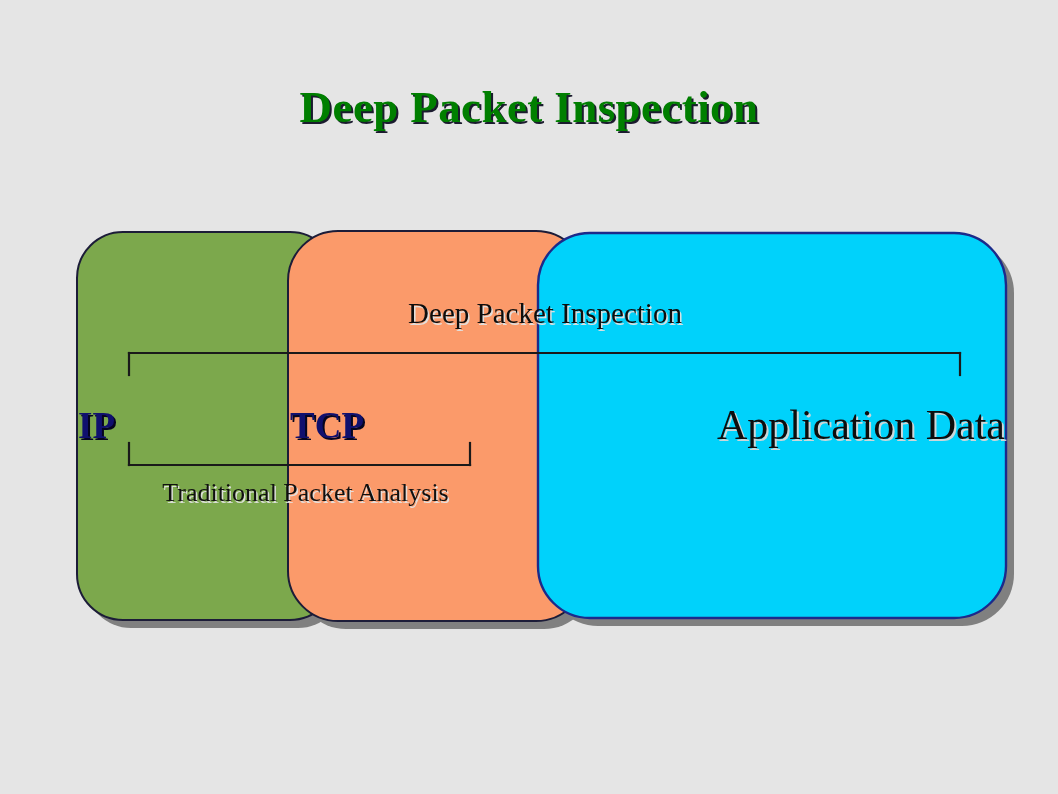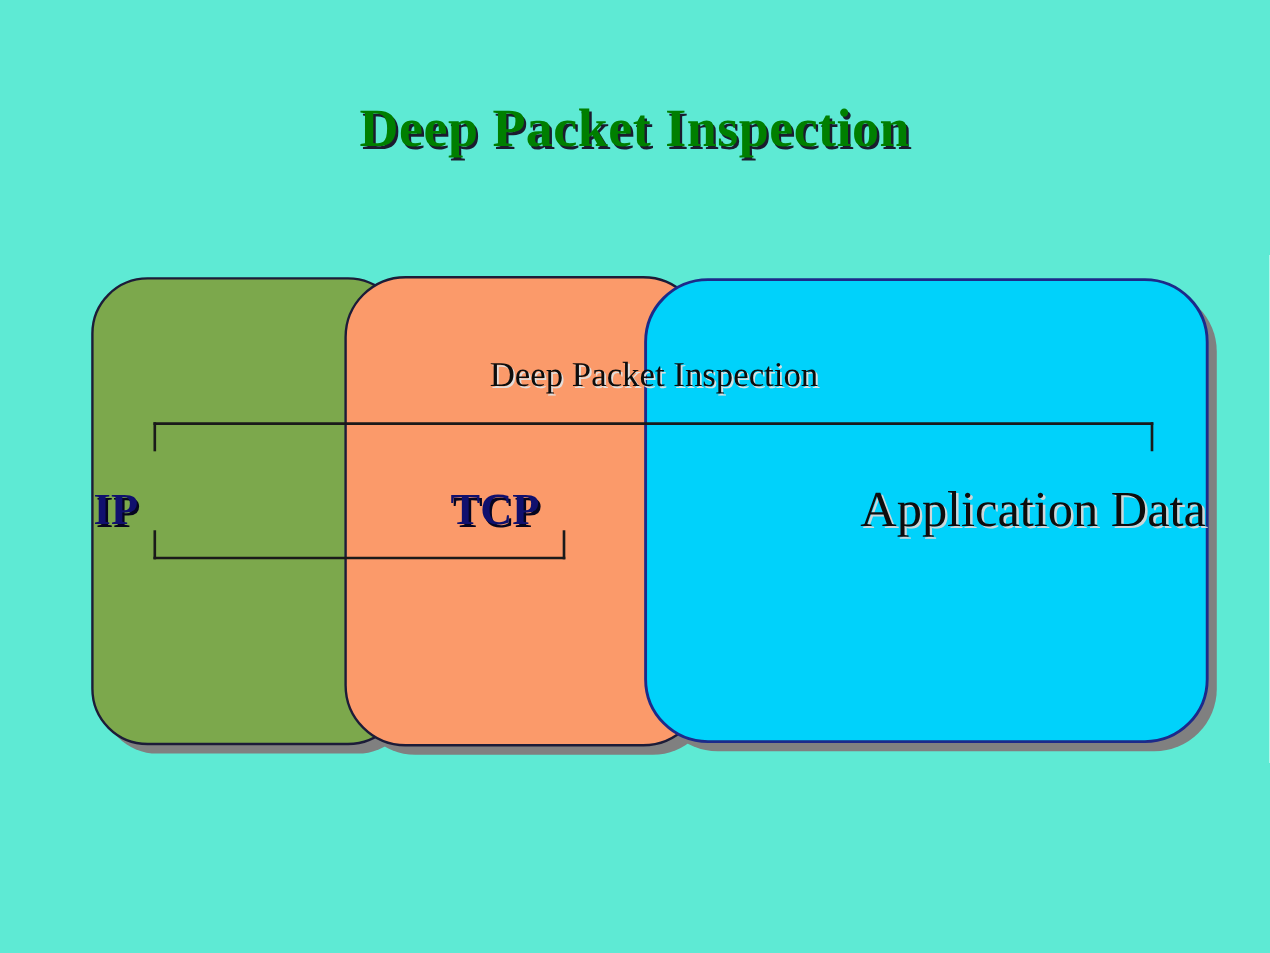--- a/index.html
+++ b/index.html
@@ -13,21 +13,21 @@
     position: relative;
     overflow: hidden;
     font-family: "Liberation Serif", "DejaVu Serif", serif;
   }
 
   #slide {
     position: absolute;
     left: 0; top: 0;
     width: 1058px;
     height: 794px;
-    background: #5eead4;
+    background: #e5e5e5;
   }
 
   
   #title {
     position: absolute;
     left: 0;
     top: 79px;
     width: 1058px;
     text-align: center;
     font-family: "Liberation Serif", "DejaVu Serif", serif;
@@ -80,21 +80,20 @@
     font-weight: bold;
     line-height: 48px;
     color: #10106e;
     text-shadow: 2px 2px 0 #05051f;
   }
 
   #lbl-tcp {
     left: 290px;
     top: 402px;
     width: 245px;
-    text-align: center;
     font-size: 37px;
     font-weight: bold;
     line-height: 48px;
     color: #10106e;
     text-shadow: 2px 2px 0 #05051f;
   }
 
   #lbl-appdata {
     left: 540px;
     top: 397px;
@@ -154,14 +153,15 @@
     </svg>
 
     <div class="lbl" id="lbl-dpi">Deep Packet Inspection</div>
 
     <div class="lbl" id="lbl-ip">IP</div>
 
     <div class="lbl" id="lbl-tcp">TCP</div>
 
     <div class="lbl" id="lbl-appdata">Application Data</div>
 
+    <div class="lbl" id="lbl-traditional">Traditional Packet Analysis</div>
   </div>
 </div>
 
 </body></html>

